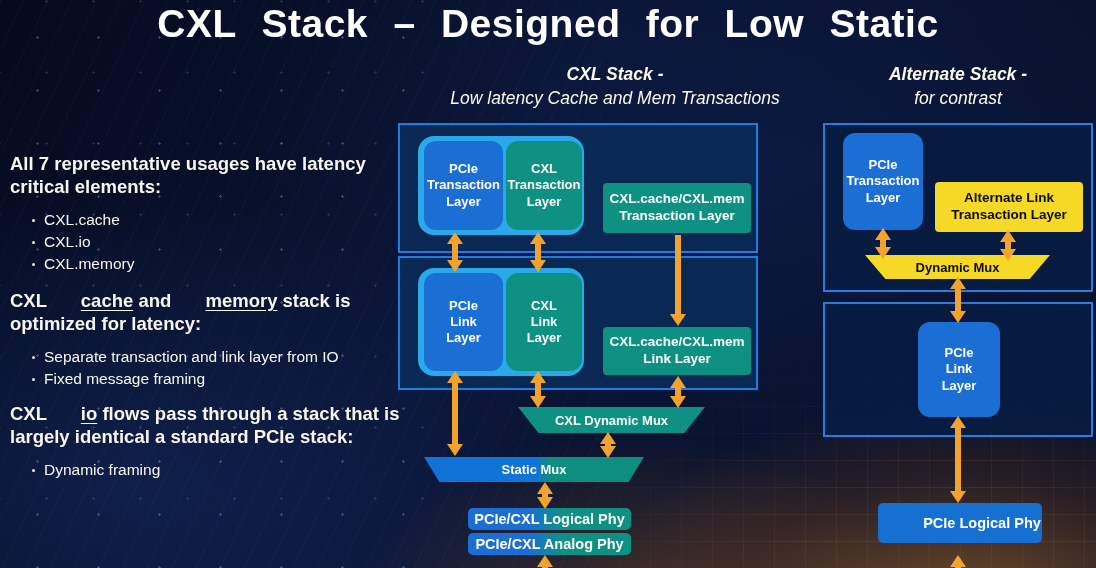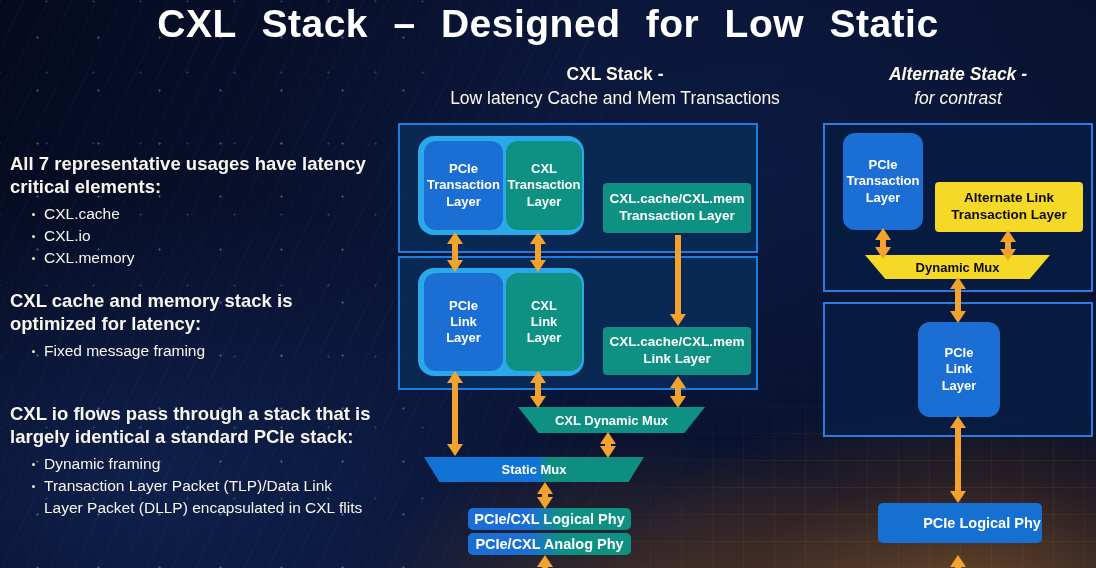--- a/index.html
+++ b/index.html
@@ -40,22 +40,22 @@
     position:absolute; top:2px; left:0; right:0; text-align:center;
     color:#ffffff; font-size:39px; font-weight:700;
     letter-spacing:0.5px; word-spacing:14px;
   }
 
   .col-header { position:absolute; text-align:center; color:#fcf8ec; font-size:17.5px; line-height:24px; }
   .col-header .l1 { font-weight:700; }
 
   .left-panel { position:absolute; color:#f8f6ee; }
   .lp-head { font-size:18.5px; font-weight:700; line-height:23px; white-space:pre-line; }
-  .u { text-underline-offset:3px; }
-  .bullets { margin-top:5px; }
+  .u { text-decoration:underline; text-underline-offset:3px;margin-left:29px; }
+  .bullets { margin-top:11px; }
   .bullet { display:flex; padding-left:22px; font-size:15.5px; line-height:22px; white-space:pre-line; }
   .bullet .dot { flex:none; width:3px; height:3px; border-radius:50%; background:#f0ede2; margin:10px 9px 0 0; }
 
   .outer { position:absolute; background:rgba(11,42,86,0.93); border:2px solid #1b7ce2; }
   .outer.alt { background:rgba(8,28,66,0.93); border-color:#2a7ce0; }
   .holder { position:absolute; background:#29a9e9; border-radius:16px; }
 
   .box {
     position:absolute; display:flex; align-items:center; justify-content:center;
     text-align:center; color:#ffffff; font-weight:700; white-space:pre-line; line-height:1.25;
@@ -93,21 +93,21 @@
 </head>
 <body>
 
 <div class="stage">
   <div class="bg-layer bg-streaks"></div>
   <div class="bg-layer bg-speckles"></div>
   <div class="bg-layer bg-circuit"></div>
 
   <h1 class="title">CXL Stack – Designed for Low Static</h1>
 
-  <div class="col-header" style="left:400px; top:62px; width:430px;">
+  <div class="col-header" style="left:400px; top:62px; width:430px;font-style:italic;">
     <div class="l1">CXL Stack -</div>
     <div class="l2">Low latency Cache and Mem Transactions</div>
   </div>
   <div class="col-header" style="left:828px; top:62px; width:260px;font-style:italic;">
     <div class="l1">Alternate Stack -</div>
     <div class="l2">for contrast</div>
   </div>
 
   <div class="left-panel" style="left:10px; top:152px; width:386px;">
     <div class="lp-head">All 7 representative usages have latency
@@ -116,31 +116,30 @@
       <div class="bullet"><span class="dot"></span><span>CXL.cache</span></div>
       <div class="bullet"><span class="dot"></span><span>CXL.io</span></div>
       <div class="bullet"><span class="dot"></span><span>CXL.memory</span></div>
     </div>
   </div>
 
   <div class="left-panel" style="left:10px; top:289px; width:386px;">
     <div class="lp-head"><span>CXL </span><span class="u">cache</span><span> and </span><span class="u">memory</span><span> stack is
 optimized for latency:</span></div>
     <div class="bullets">
+      <div class="bullet"><span class="dot"></span><span>Separate transaction and link layer from IO</span></div>
       <div class="bullet"><span class="dot"></span><span>Fixed message framing</span></div>
     </div>
   </div>
 
   <div class="left-panel" style="left:10px; top:402px; width:392px;">
     <div class="lp-head"><span>CXL </span><span class="u">io</span><span> flows pass through a stack that is
 largely identical a standard PCIe stack:</span></div>
     <div class="bullets">
       <div class="bullet"><span class="dot"></span><span>Dynamic framing</span></div>
-      <div class="bullet"><span class="dot"></span><span>Transaction Layer Packet (TLP)/Data Link
-Layer Packet (DLLP) encapsulated in CXL flits</span></div>
     </div>
   </div>
 
   <div class="outer" style="left:398px; top:123px; width:360px; height:130px;"></div>
   <div class="outer" style="left:398px; top:256px; width:360px; height:134px;"></div>
 
   <div class="holder" style="left:418px; top:136px; width:166px; height:99px;"></div>
   <div class="box blue r12 fs13" style="left:424px; top:141px; width:79px; height:89px;">PCIe
 Transaction
 Layer</div>

